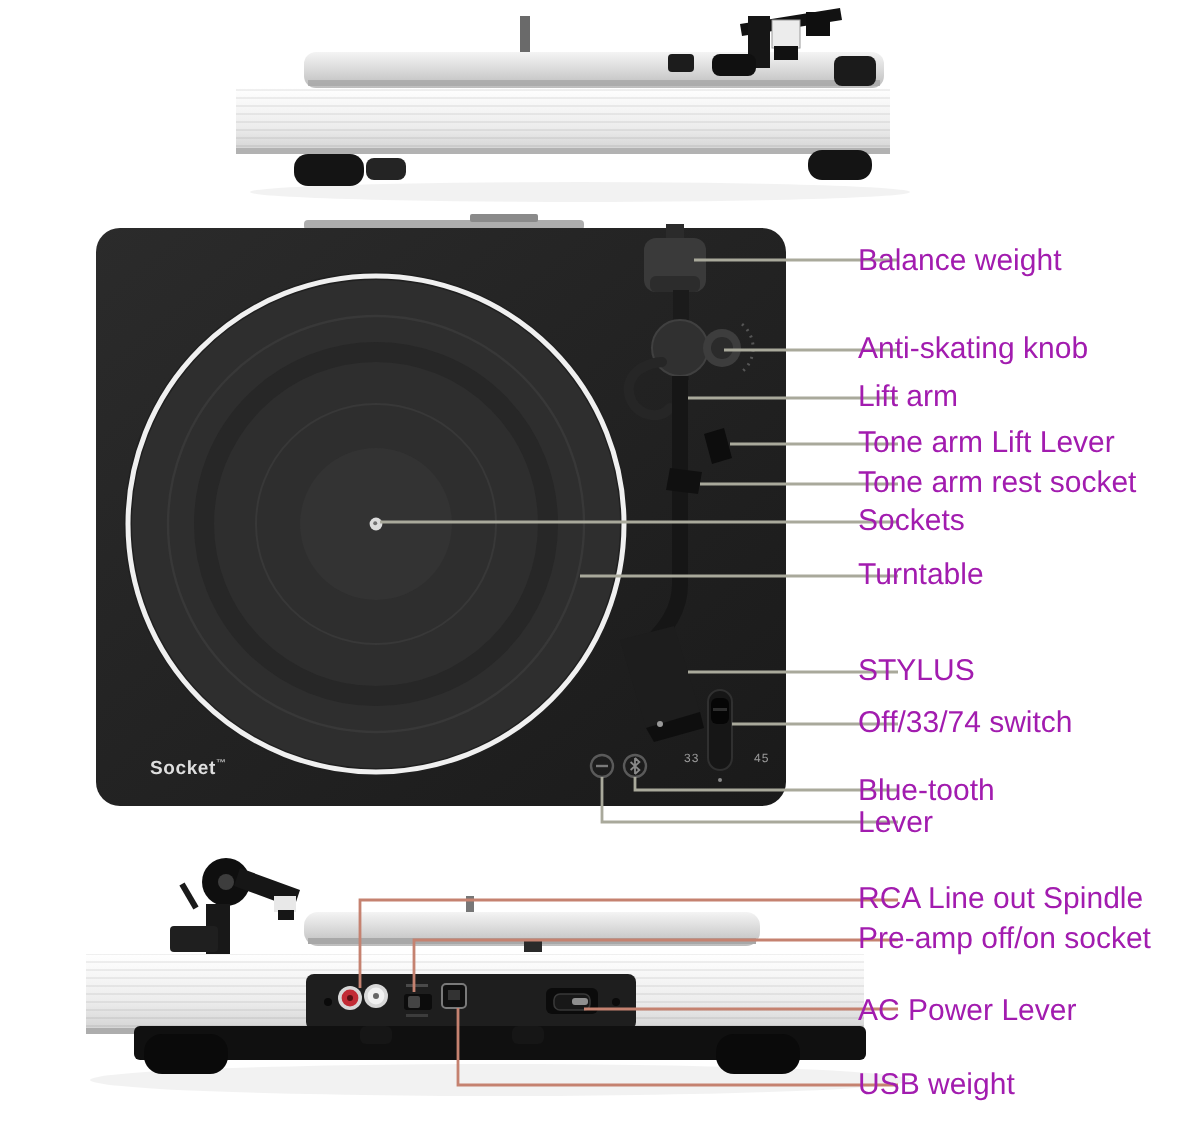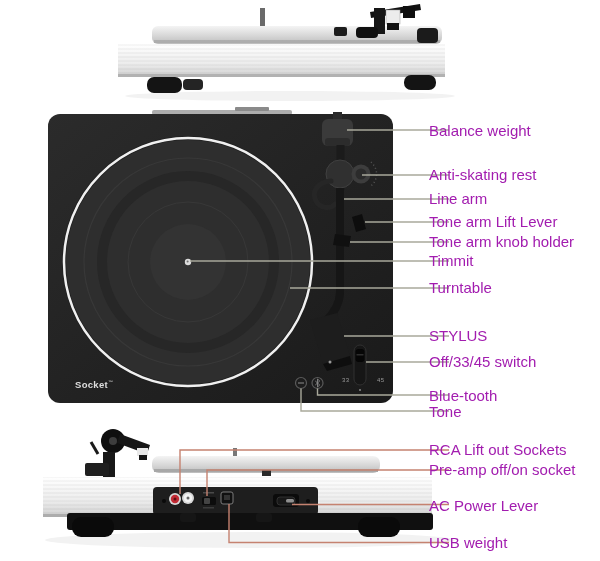--- a/index.html
+++ b/index.html
@@ -205,29 +205,29 @@
       <path d="M229,504 V542.5 H449"></path>
     </g>
   </svg>
 
   <div class="brand"><span>Socket</span><span class="tm">™</span></div>
   <div class="speed-mark speed-33">33</div>
   <div class="speed-mark speed-45">45</div>
 
   <div>
     <div class="label" style="top:123px">Balance weight</div>
-    <div class="label" style="top:167px">Anti-skating rest</div>
-    <div class="label" style="top:191px">Line arm</div>
+    <div class="label" style="top:167px">Anti-skating knob</div>
+    <div class="label" style="top:191px">Lift arm</div>
     <div class="label" style="top:214px">Tone arm Lift Lever</div>
-    <div class="label" style="top:234px">Tone arm knob holder</div>
-    <div class="label" style="top:253px">Timmit</div>
+    <div class="label" style="top:234px">Tone arm rest socket</div>
+    <div class="label" style="top:253px">Sockets</div>
     <div class="label" style="top:280px">Turntable</div>
     <div class="label" style="top:328px">STYLUS</div>
-    <div class="label" style="top:354px">Off/33/45 switch</div>
+    <div class="label" style="top:354px">Off/33/74 switch</div>
     <div class="label" style="top:388px">Blue-tooth</div>
-    <div class="label" style="top:404px">Tone</div>
-    <div class="label" style="top:442px">RCA Lift out Sockets</div>
+    <div class="label" style="top:404px">Lever</div>
+    <div class="label" style="top:442px">RCA Line out Spindle</div>
     <div class="label" style="top:462px">Pre-amp off/on socket</div>
     <div class="label" style="top:498px">AC Power Lever</div>
     <div class="label" style="top:535px">USB weight</div>
   </div>
 
 </div>
 
 </body></html>

